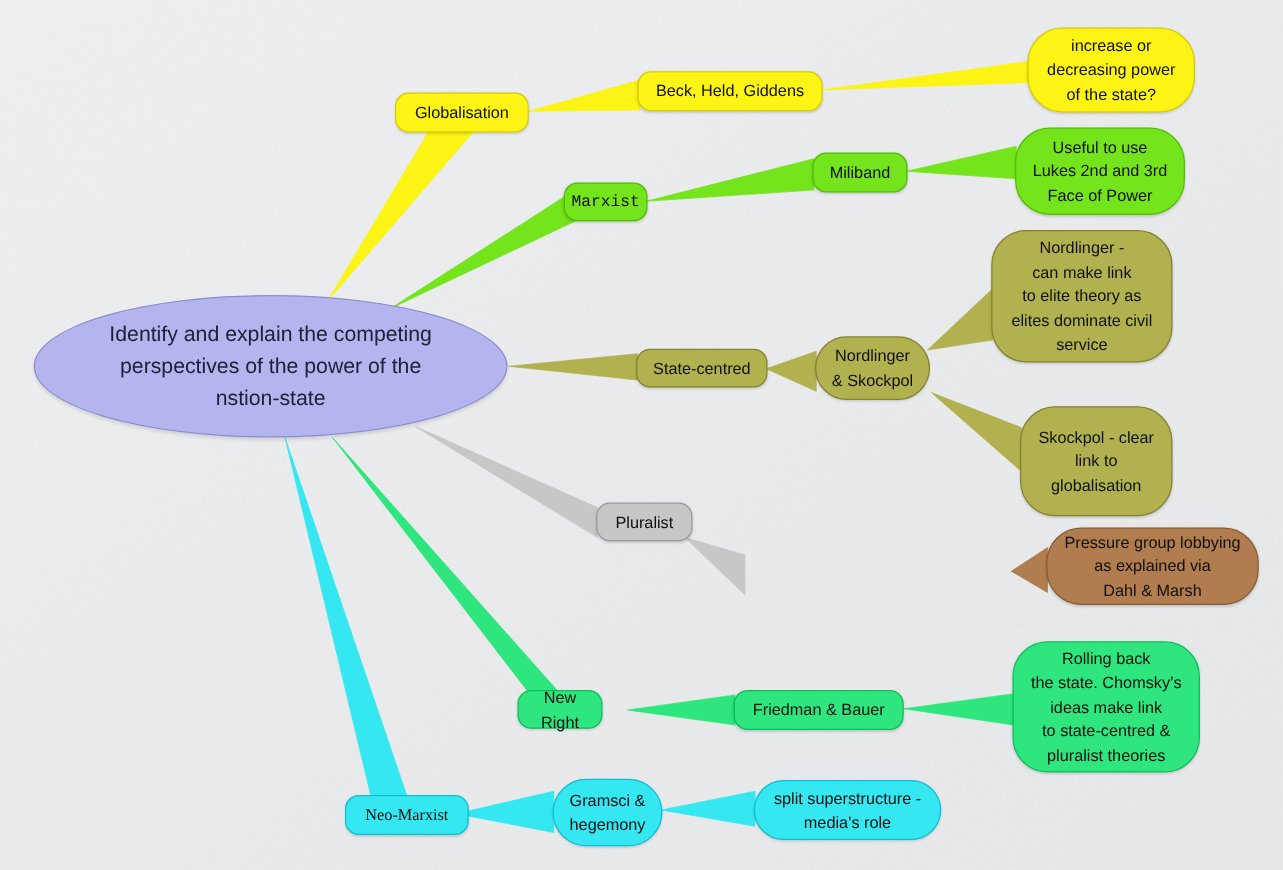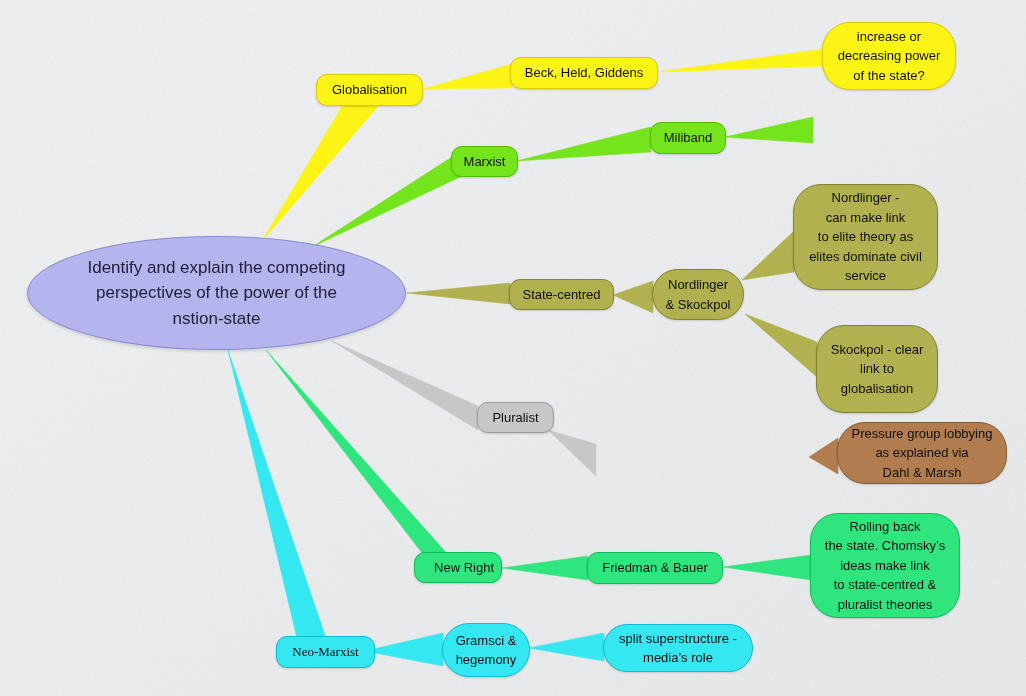--- a/index.html
+++ b/index.html
@@ -99,38 +99,41 @@
   <div class="root-node" style="left: 27px; top: 236px; width: 379px; height: 114px; background: linear-gradient(rgb(180, 180, 238), rgb(180, 180, 238)) rgb(180, 180, 238); border-color: rgb(140, 140, 210);">Identify and explain the competing
 perspectives of the power of the
 nstion-state</div>
 
   <div class="nodes">
       <div class="node" style="left: 316px; top: 74px; width: 107px; height: 32px; background-color: rgb(251, 244, 21); border-color: rgb(220, 203, 0);"><span>Globalisation</span></div>
       <div class="node" style="left: 510px; top: 57px; width: 148px; height: 32px; background-color: rgb(251, 244, 21); border-color: rgb(220, 203, 0);"><span>Beck, Held, Giddens</span></div>
       <div class="node tall" style="left: 822px; top: 22px; width: 134px; height: 68px; background-color: rgb(251, 244, 21); border-color: rgb(220, 203, 0);"><span>increase or
 decreasing power
 of the state?</span></div>
-      <div class="node" style="left: 451px; top: 146px; width: 67px; height: 31px; background-color: rgb(116, 228, 28); border-color: rgb(80, 190, 0);"><span>Marxist</span></div>
+      <div class="node" style="left: 451px; top: 146px; width: 67px; height: 31px; background-color: rgb(116, 228, 28); border-color: rgb(80, 190, 0); font-family: Liberation Mono, monospace;"><span>Marxist</span></div>
       <div class="node" style="left: 650px; top: 122px; width: 76px; height: 32px; background-color: rgb(116, 228, 28); border-color: rgb(80, 190, 0);"><span>Miliband</span></div>
+      <div class="node tall" style="left: 812px; top: 102px; width: 136px; height: 70px; background-color: rgb(116, 228, 28); border-color: rgb(80, 190, 0);"><span>Useful to use
+Lukes 2nd and 3rd
+Face of Power</span></div>
       <div class="node" style="left: 509px; top: 279px; width: 105px; height: 31px; background-color: rgb(177, 177, 79); border-color: rgb(131, 131, 46);"><span>State-centred</span></div>
       <div class="node tall" style="left: 652px; top: 269px; width: 92px; height: 51px; background-color: rgb(177, 177, 79); border-color: rgb(131, 131, 46);"><span>Nordlinger
 &amp; Skockpol</span></div>
       <div class="node tall" style="left: 793px; top: 184px; width: 145px; height: 106px; background-color: rgb(177, 177, 79); border-color: rgb(131, 131, 46);"><span>Nordlinger -
 can make link
 to elite theory as
 elites dominate civil
 service</span></div>
       <div class="node tall" style="left: 816px; top: 325px; width: 122px; height: 88px; background-color: rgb(177, 177, 79); border-color: rgb(131, 131, 46);"><span>Skockpol - clear
 link to
 globalisation</span></div>
       <div class="node" style="left: 477px; top: 402px; width: 77px; height: 31px; background-color: rgb(199, 199, 199); border-color: rgb(155, 155, 155);"><span>Pluralist</span></div>
       <div class="node tall" style="left: 837px; top: 422px; width: 170px; height: 62px; background-color: rgb(177, 124, 78); border-color: rgb(135, 92, 53);"><span>Pressure group lobbying
 as explained via
 Dahl &amp; Marsh</span></div>
-      <div class="node" style="left: 414px; top: 552px; width: 88px; height: 31px; background-color: rgb(47, 229, 125); border-color: rgb(10, 191, 93); justify-content: flex-end;"><span>New Right</span></div>
+      <div class="node" style="left: 414px; top: 552px; width: 68px; height: 31px; background-color: rgb(47, 229, 125); border-color: rgb(10, 191, 93);"><span>New Right</span></div>
       <div class="node" style="left: 587px; top: 552px; width: 136px; height: 32px; background-color: rgb(47, 229, 125); border-color: rgb(10, 191, 93);"><span>Friedman &amp; Bauer</span></div>
       <div class="node tall" style="left: 810px; top: 513px; width: 150px; height: 105px; background-color: rgb(47, 229, 125); border-color: rgb(10, 191, 93);"><span>Rolling back
 the state. Chomsky’s
 ideas make link
 to state-centred &amp;
 pluralist theories</span></div>
       <div class="node" style="left: 276px; top: 636px; width: 99px; height: 32px; background-color: rgb(53, 231, 241); border-color: rgb(9, 191, 211); font-family: Liberation Serif, serif;"><span>Neo-Marxist</span></div>
       <div class="node tall" style="left: 442px; top: 623px; width: 88px; height: 54px; background-color: rgb(53, 231, 241); border-color: rgb(9, 191, 211);"><span>Gramsci &amp;
 hegemony</span></div>
       <div class="node tall" style="left: 603px; top: 624px; width: 150px; height: 48px; background-color: rgb(53, 231, 241); border-color: rgb(9, 191, 211);"><span>split superstructure -

